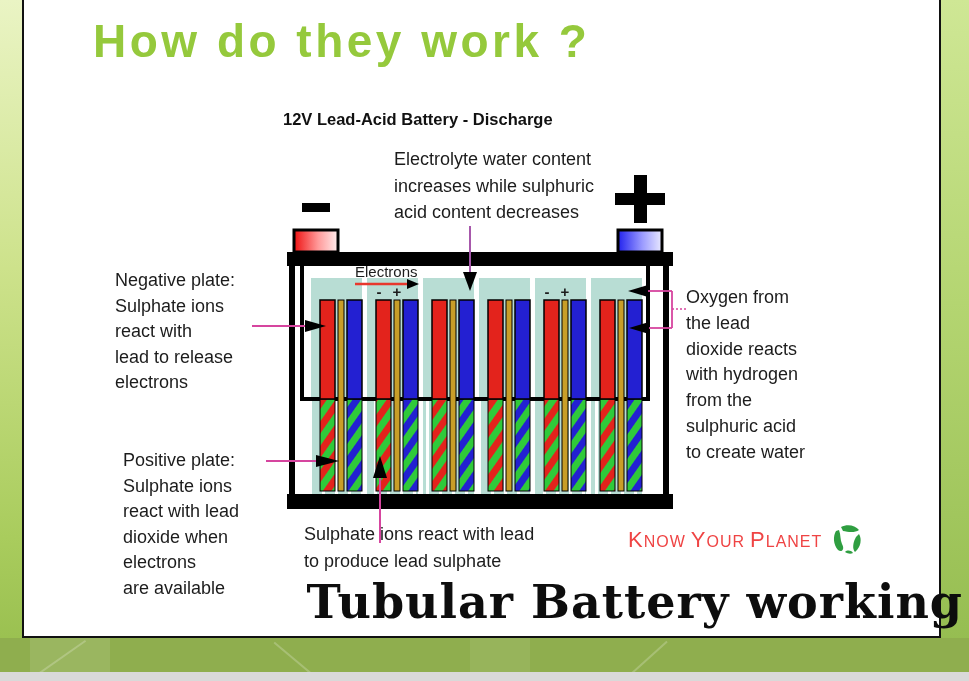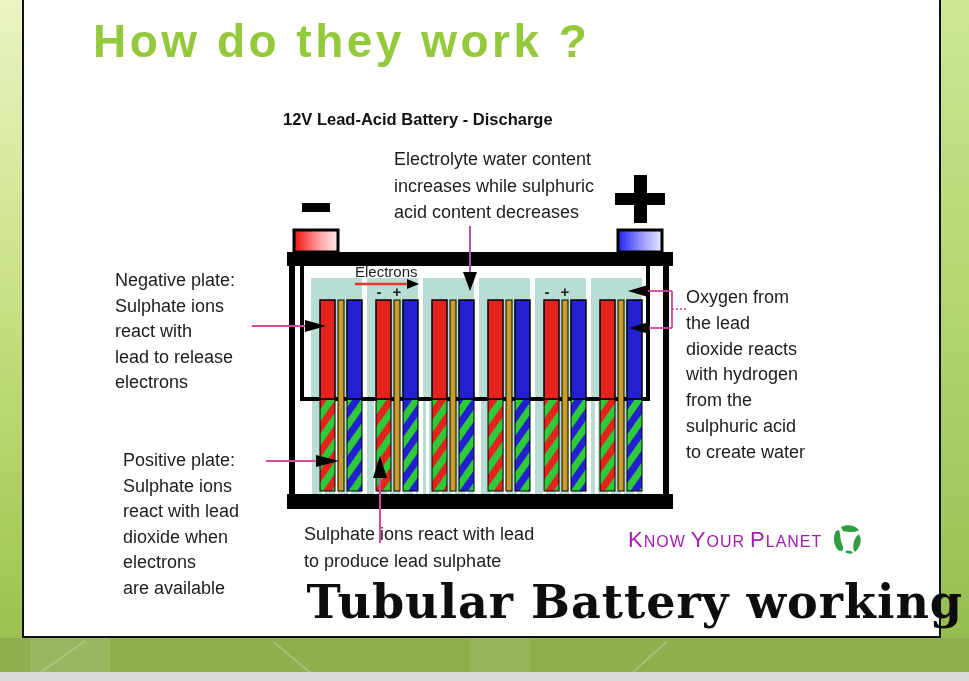--- a/index.html
+++ b/index.html
@@ -25,21 +25,21 @@
   .note{position:absolute;font-size:18px;line-height:25.5px;color:#1c1c1c;white-space:pre-line;}
   .note-electrolyte{left:362px;top:146px;line-height:26.5px;margin-left:32px;}
   .note-negative{left:115px;top:268px;}
   .note-positive{left:123px;top:428px;margin-top:20px;}
   .note-oxygen{left:686px;top:285px;line-height:25.8px;}
   .note-sulphate{left:304px;top:521px;width:262px;line-height:27px;}
   .footer-title{position:absolute;left:0;top:575px;width:963px;text-align:right;
     font-family:"DejaVu Serif",serif;font-weight:900;font-size:46px;color:#0d0d0d;
     letter-spacing:1px;}
   
-  .logo{position:absolute;left:628px;top:524px;color:#a21caf;white-space:nowrap;}
+  .logo{position:absolute;left:628px;top:524px;color:#ef4444;white-space:nowrap;}
   .logo .word{margin-right:5px;letter-spacing:1px;}
   .logo .ini{font-size:22px;}
   .logo .rest{font-size:16px;}
   .logo svg{vertical-align:-9px;margin-left:2px;}
   svg.overlay{position:absolute;left:0;top:0;}
 </style>
 </head>
 <body>
 
 <div class="left-strip"></div>

